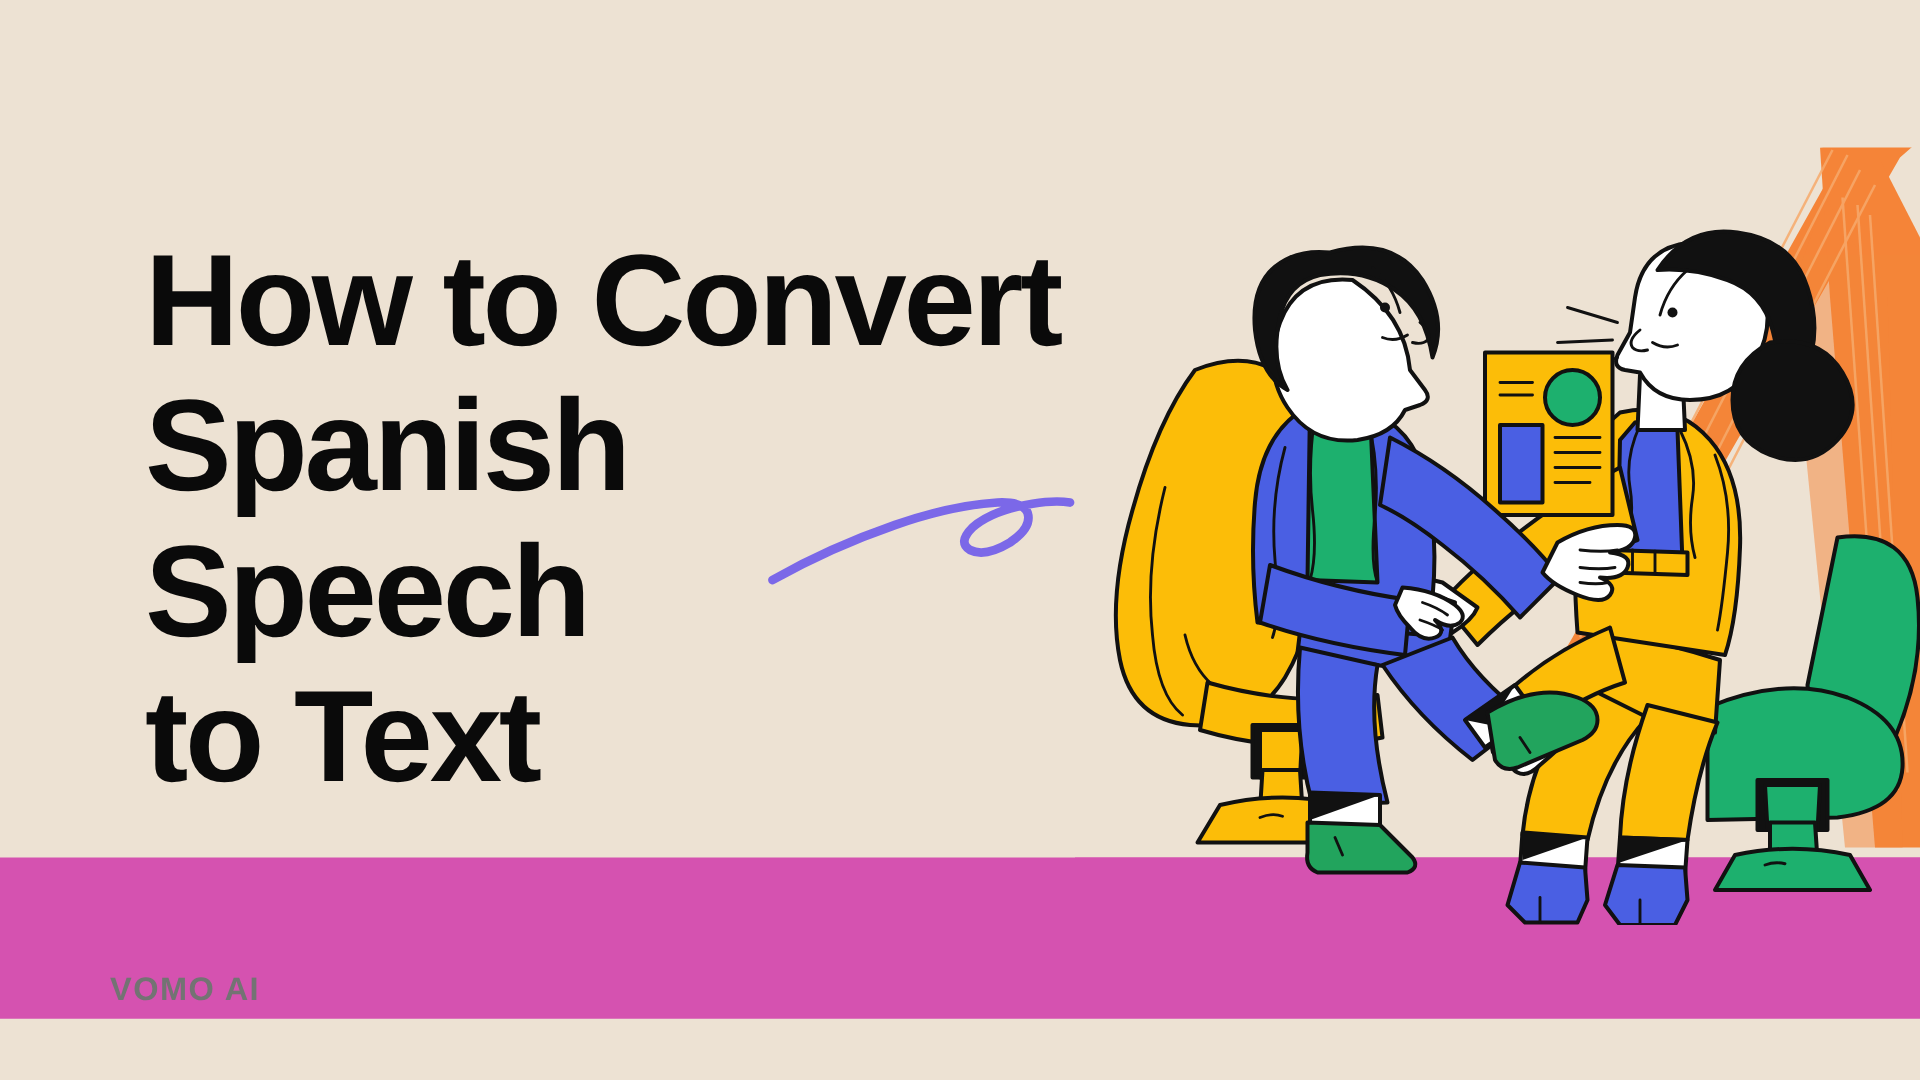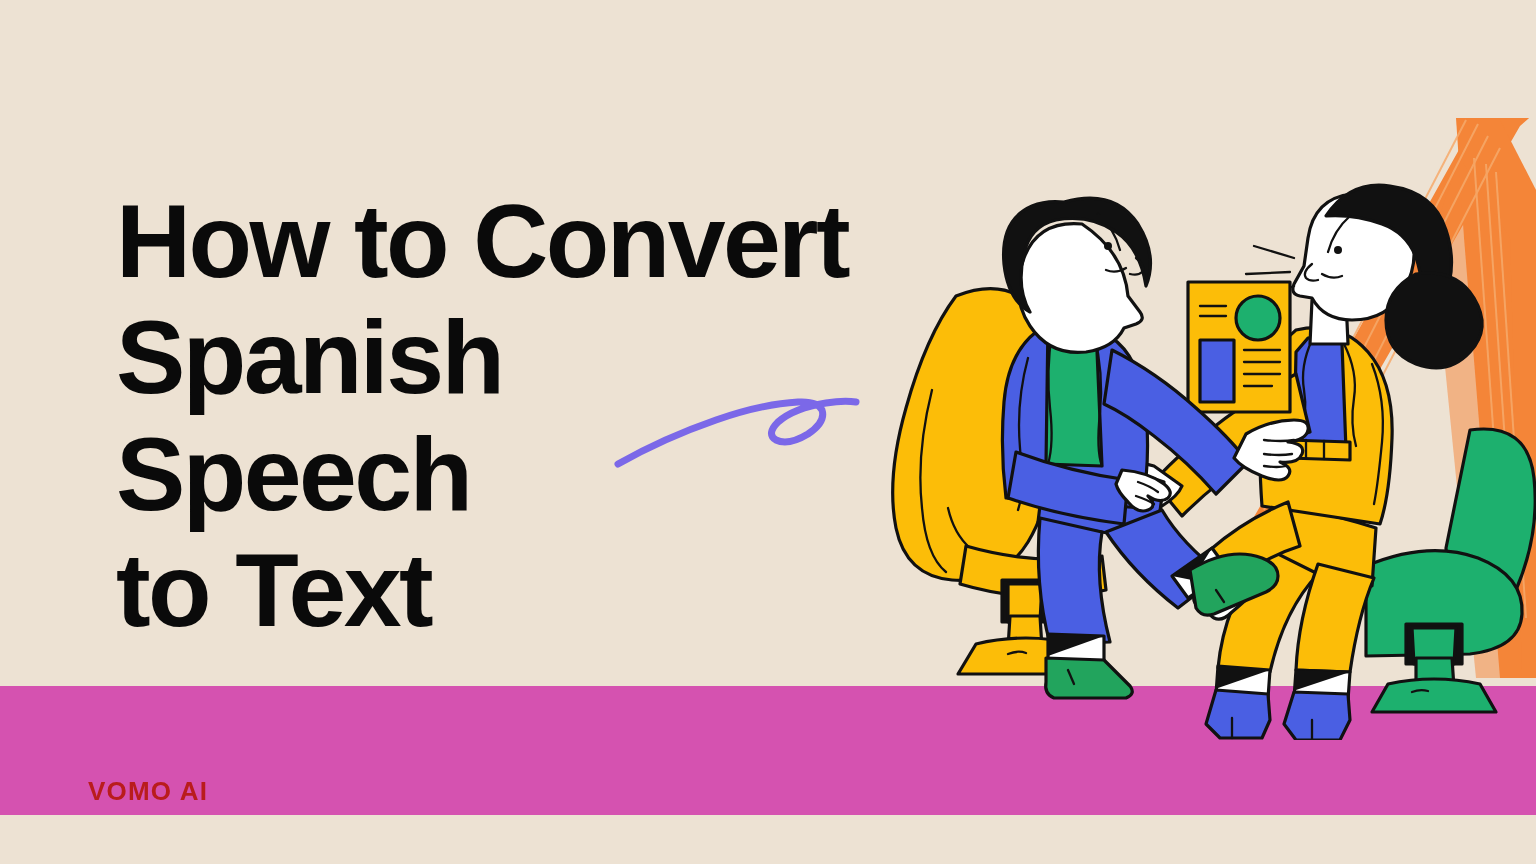--- a/index.html
+++ b/index.html
@@ -35,21 +35,21 @@
   
   .squiggle{
     position:absolute;left:612px;top:392px;width:250px;height:80px;
     pointer-events:none;
   }
 
   
   .brand{
     position:absolute;left:88px;top:776px;
     font-size:26px;font-weight:700;letter-spacing:1.2px;
-    color:#b91c1c;
+    color:#737373;
     margin:0;
   }
 
   
   .illustration{
     position:absolute;left:860px;top:118px;width:676px;height:622px;
   }
 </style>
 </head>
 <body>

